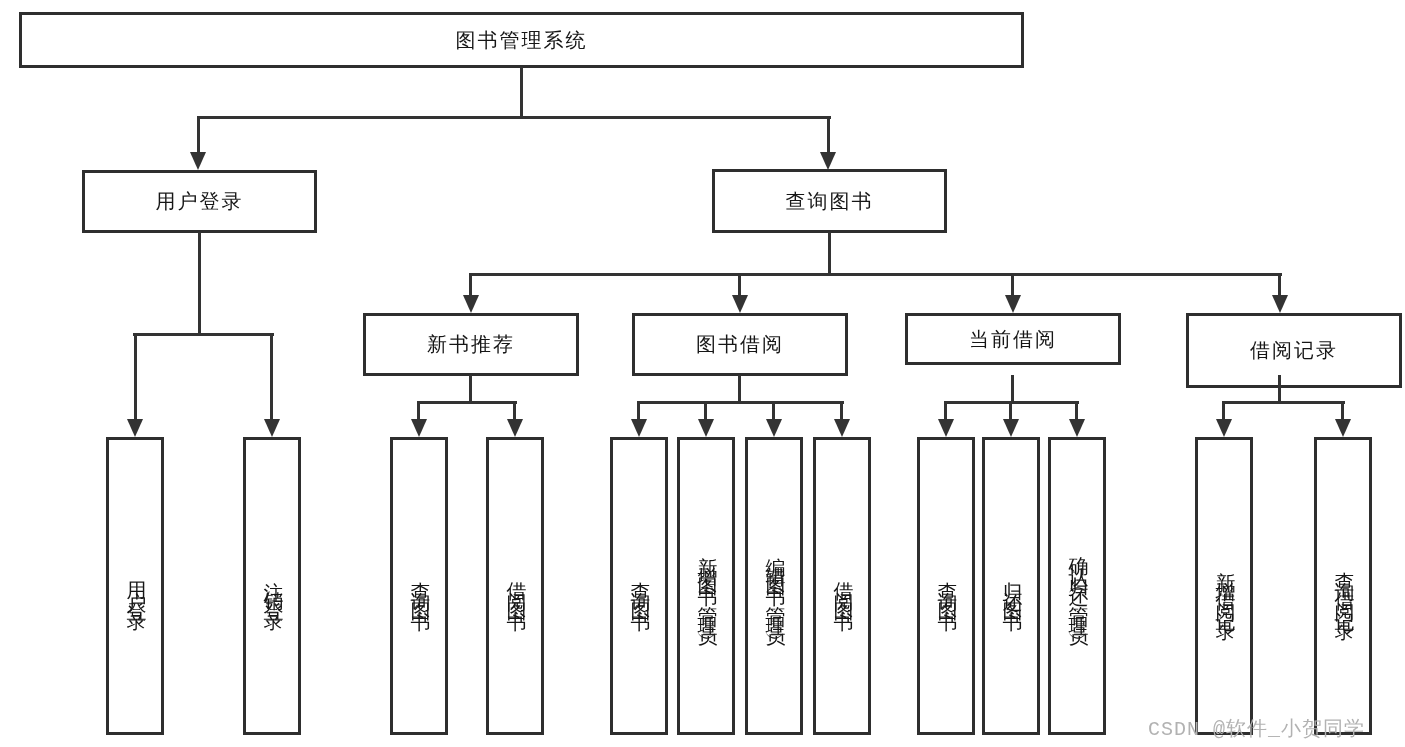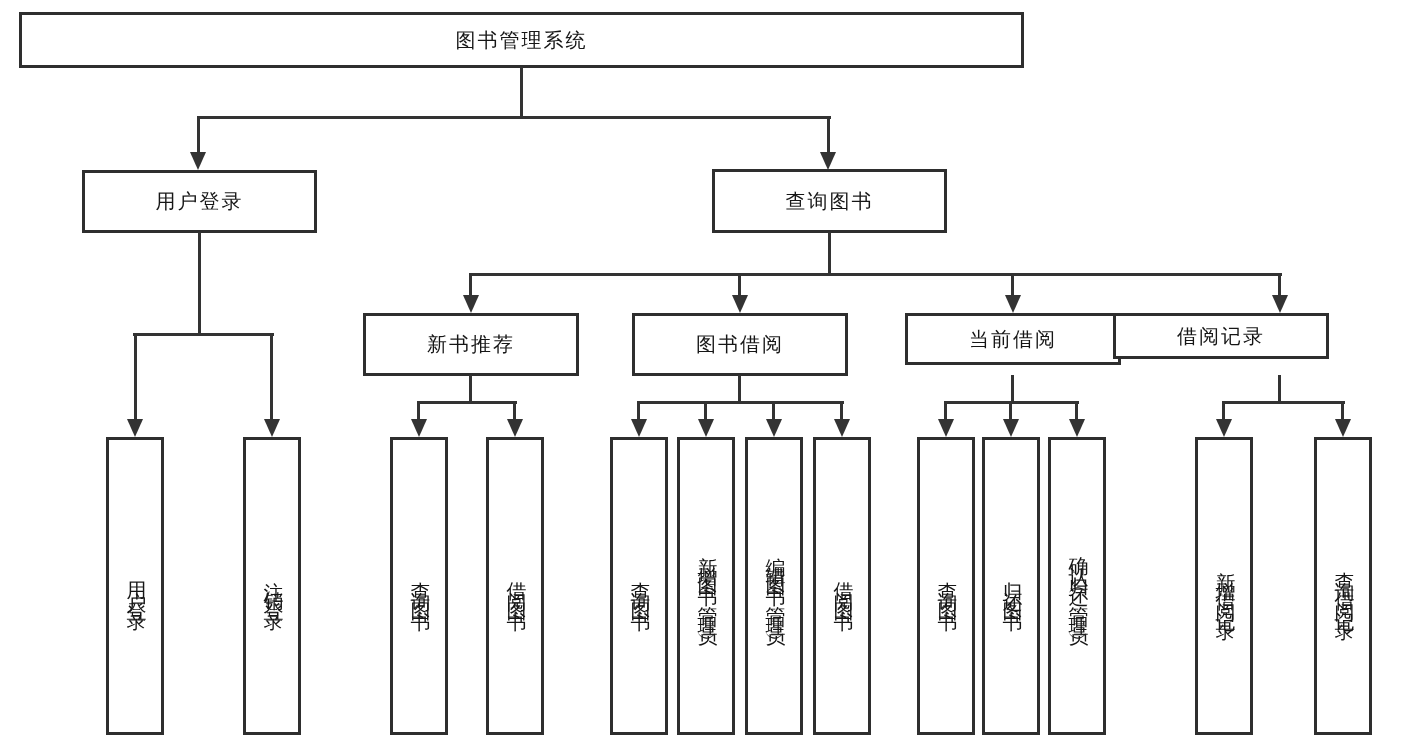--- a/index.html
+++ b/index.html
@@ -86,21 +86,21 @@
   <div class="vline" style="left:738px;top:273px;width:3px;height:24px"></div>
   <div class="arrow" style="left:732px;top:295px"></div>
   <div class="vline" style="left:1011px;top:273px;width:3px;height:24px"></div>
   <div class="arrow" style="left:1005px;top:295px"></div>
   <div class="vline" style="left:1278px;top:273px;width:3px;height:24px"></div>
   <div class="arrow" style="left:1272px;top:295px"></div>
 
   <div class="box h" style="left:363px;top:313px;width:216px;height:63px">新书推荐</div>
   <div class="box h" style="left:632px;top:313px;width:216px;height:63px">图书借阅</div>
   <div class="box h" style="left:905px;top:313px;width:216px;height:52px">当前借阅</div>
-  <div class="box h" style="left:1113px;top:313px;width:216px;height:46px">借阅记录</div>
+  <div class="box h" style="left:1186px;top:313px;width:216px;height:75px">借阅记录</div>
 
   <div class="vline" style="left:469px;top:375px;width:3px;height:29px"></div>
   <div class="hline" style="left:417px;top:401px;width:100px;height:3px"></div>
   <div class="vline" style="left:417px;top:401px;width:3px;height:20px"></div>
   <div class="arrow" style="left:411px;top:419px"></div>
   <div class="vline" style="left:513px;top:401px;width:3px;height:20px"></div>
   <div class="arrow" style="left:507px;top:419px"></div>
 
   <div class="vline" style="left:738px;top:375px;width:3px;height:29px"></div>
   <div class="hline" style="left:637px;top:401px;width:207px;height:3px"></div>
@@ -140,14 +140,15 @@
   <div class="box v" style="left:745px;top:437px;width:58px;height:298px">编辑图书（管理员）</div>
   <div class="box v" style="left:813px;top:437px;width:58px;height:298px">借阅图书</div>
 
   <div class="box v" style="left:917px;top:437px;width:58px;height:298px">查询图书</div>
   <div class="box v" style="left:982px;top:437px;width:58px;height:298px">归还图书</div>
   <div class="box v" style="left:1048px;top:437px;width:58px;height:298px">确认归还（管理员）</div>
 
   <div class="box v" style="left:1195px;top:437px;width:58px;height:298px">新增借阅记录</div>
   <div class="box v" style="left:1314px;top:437px;width:58px;height:298px">查询借阅记录</div>
 
+  <div class="watermark">CSDN @软件_小贺同学</div>
 
 </div>
 
 </body></html>

